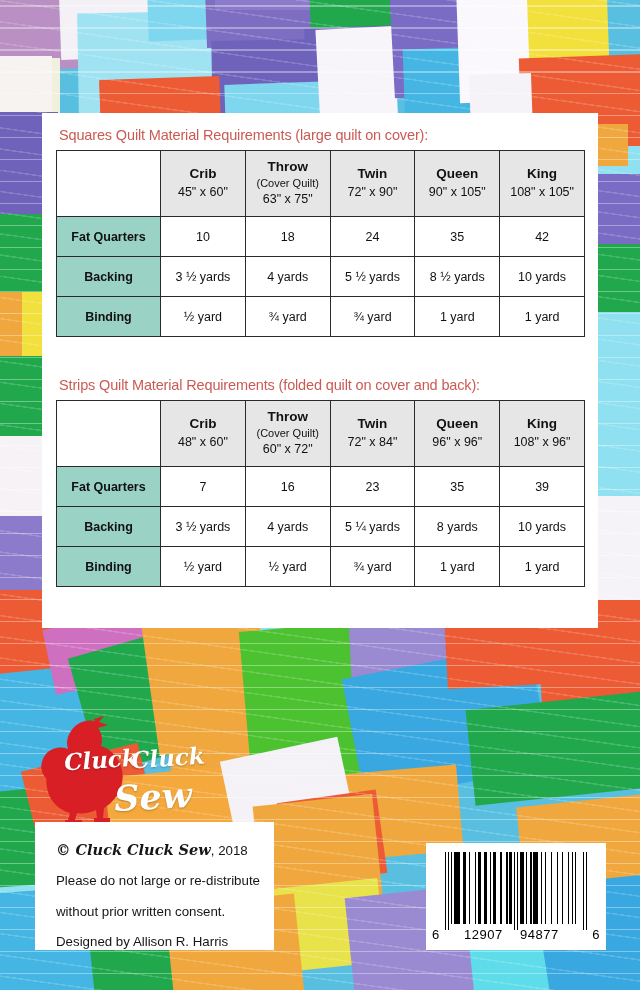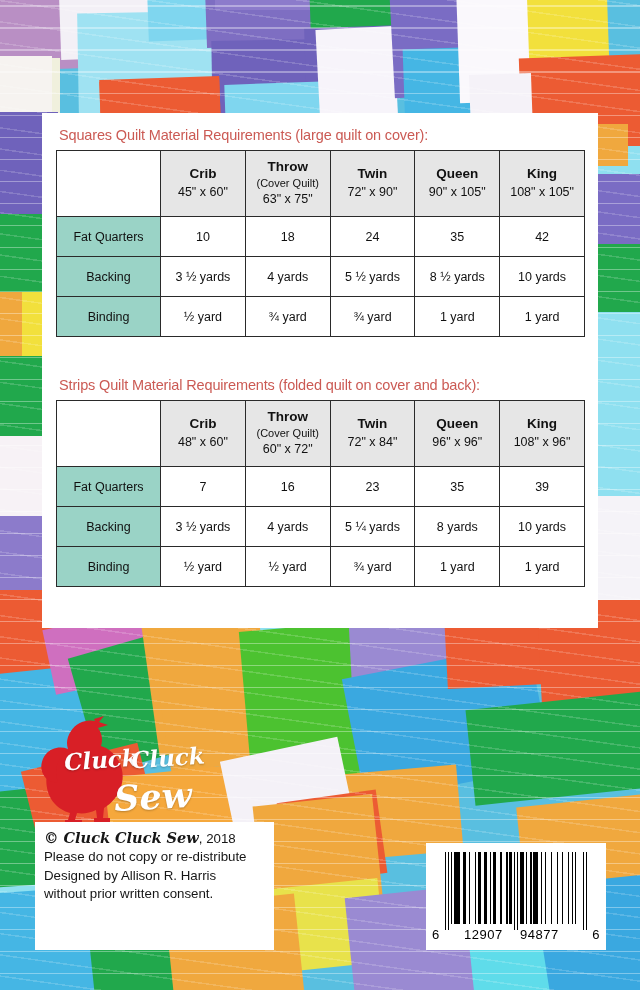--- a/index.html
+++ b/index.html
@@ -157,21 +157,21 @@
     font-size: 11px;
     line-height: 1.1;
   }
   .hdr-cell .dim {
     display: block;
     font-size: 12.5px;
     margin-top: 3px;
   }
   .rowlabel {
     background: #9ad3c6;
-    font-weight: normal;
+    font-weight: bold;
     font-size: 13px;
     height: 40px;
   }
   .datacell {
     background: #ffffff;
     height: 40px;
     font-size: 12.5px;
   }
   .table-gap { height: 36px; }
 
@@ -201,21 +201,21 @@
     position: absolute;
     left: 35px;
     top: 822px;
     width: 239px;
     height: 128px;
     background: #ffffff;
     box-sizing: border-box;
     padding: 7px 6px 6px 9px;
   }
   #copyright-box p {
-    margin: 0;
+    margin: 12px;
     font-size: 13.3px;
     line-height: 18.4px;
     color: #161616;
     white-space: nowrap;
   }
   .script-mark {
     font-family: "DejaVu Serif", serif;
     font-style: italic;
     font-weight: bold;
     font-size: 14.5px;
@@ -505,23 +505,23 @@
         M30 33 C 22 30, 13 32, 8 38 C 3 44, 2 52, 5 58
         C 8 64, 14 67, 20 66 C 16 57, 18 45, 26 38 Z"></path>
     </svg>
     <div class="logo-word" id="logo-cluck1">Cluck</div>
     <div class="logo-word" id="logo-cluck2">Cluck</div>
     <div class="logo-word" id="logo-sew">Sew</div>
   </div>
 
   <div id="copyright-box">
     <p><span class="script-mark">© Cluck Cluck Sew</span><span>, 2018</span></p>
-    <p>Please do not copy or re-distribute</p>
+    <p>Please do not large or re-distribute</p>
+    <p>without prior written consent.</p>
     <p>Designed by Allison R. Harris</p>
-    <p>without prior written consent.</p>
   </div>
 
   <div id="barcode-box">
     <div id="barcode-bars">
         <span style="left: 0px; width: 1.34474px;"></span>
         <span style="left: 2.98947px; width: 1.34474px;"></span>
         <span class="guard" style="left: 5.97895px; width: 1.34474px;"></span>
         <span class="guard" style="left: 8.96842px; width: 5.82895px;"></span>
         <span class="guard" style="left: 17.9368px; width: 2.83947px;"></span>
         <span class="guard" style="left: 23.9158px; width: 1.34474px;"></span>

